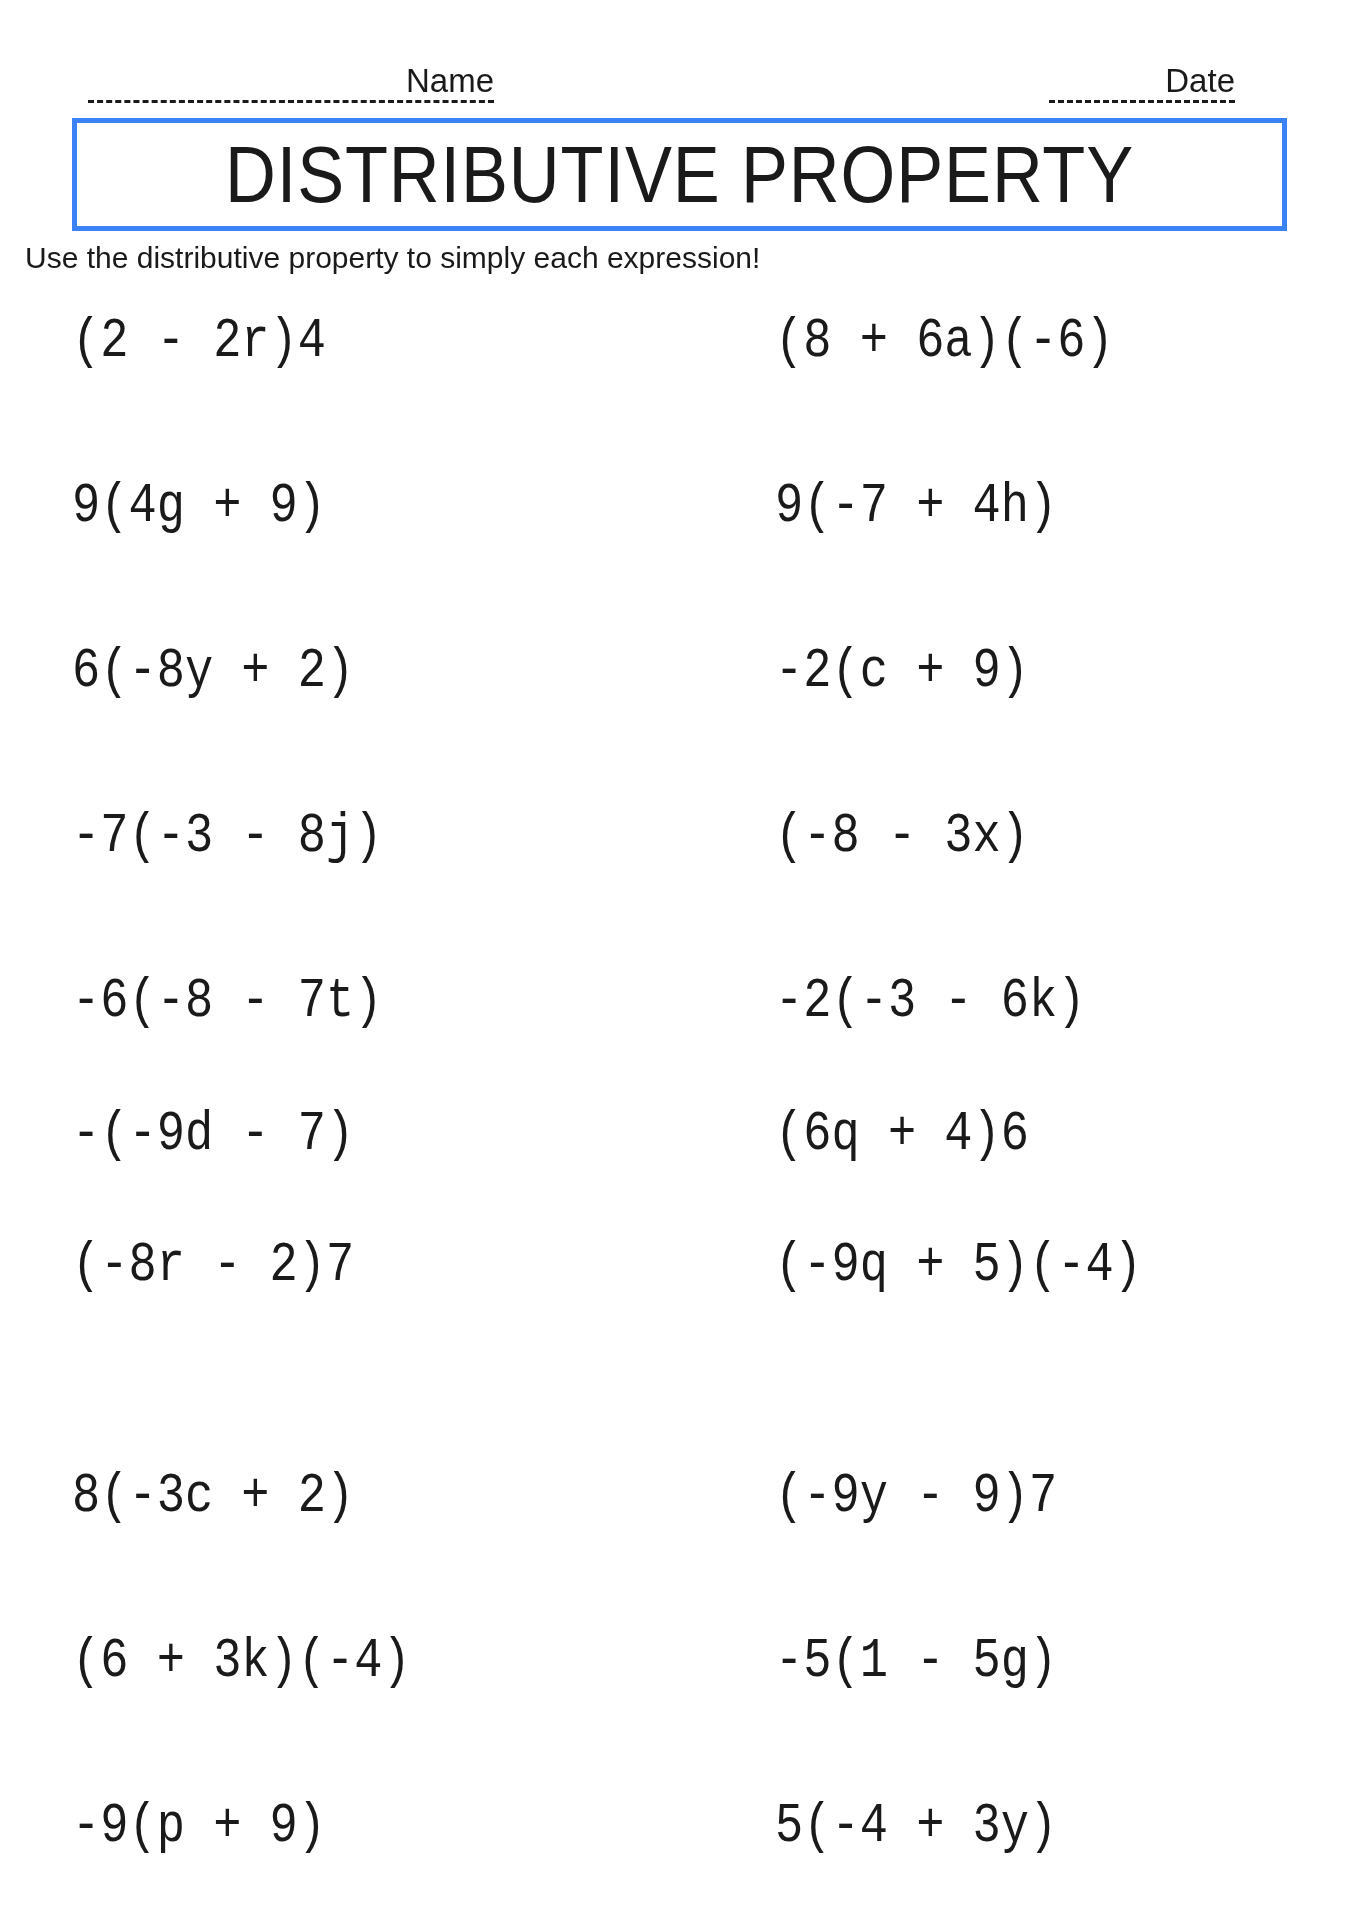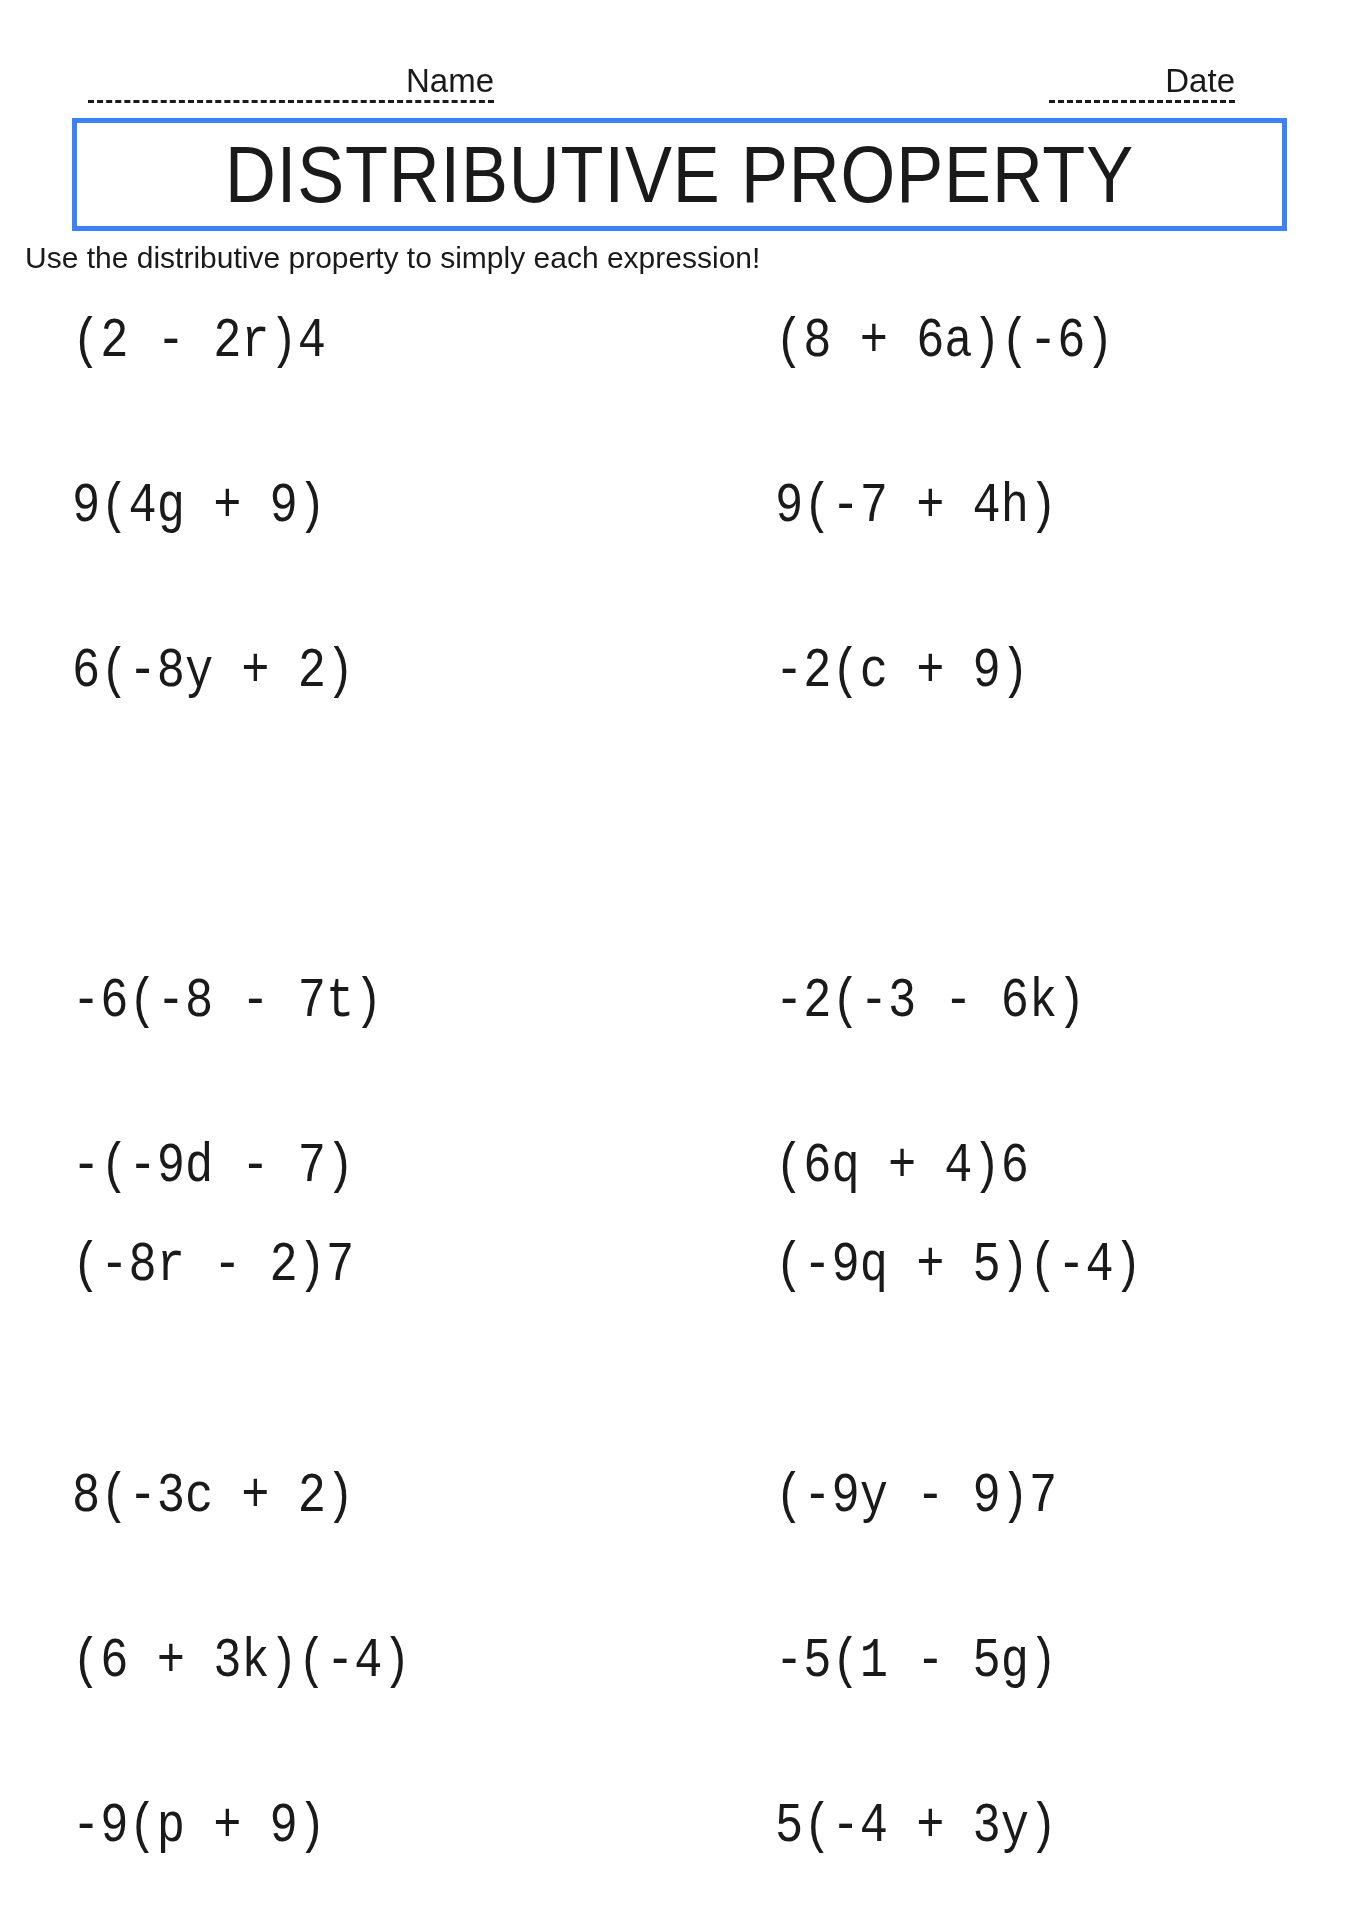--- a/index.html
+++ b/index.html
@@ -120,25 +120,29 @@
     <div class="cell right">(8 + 6a)(-6)</div>
   </div>
   <div class="problem-row" style="top:473px">
     <div class="cell left">9(4g + 9)</div>
     <div class="cell right">9(-7 + 4h)</div>
   </div>
   <div class="problem-row" style="top:638px">
     <div class="cell left">6(-8y + 2)</div>
     <div class="cell right">-2(c + 9)</div>
   </div>
+  <div class="problem-row" style="top:803px">
+    <div class="cell left">-7(-3 - 8j)</div>
+    <div class="cell right">(-8 - 3x)</div>
+  </div>
   <div class="problem-row" style="top:968px">
     <div class="cell left">-6(-8 - 7t)</div>
     <div class="cell right">-2(-3 - 6k)</div>
   </div>
-  <div class="problem-row" style="top:1133px">
+  <div class="problem-row" style="top:1101px">
     <div class="cell left">-(-9d - 7)</div>
     <div class="cell right">(6q + 4)6</div>
   </div>
   <div class="problem-row" style="top:1232px">
     <div class="cell left">(-8r - 2)7</div>
     <div class="cell right">(-9q + 5)(-4)</div>
   </div>
   <div class="problem-row" style="top:1463px">
     <div class="cell left">8(-3c + 2)</div>
     <div class="cell right">(-9y - 9)7</div>

